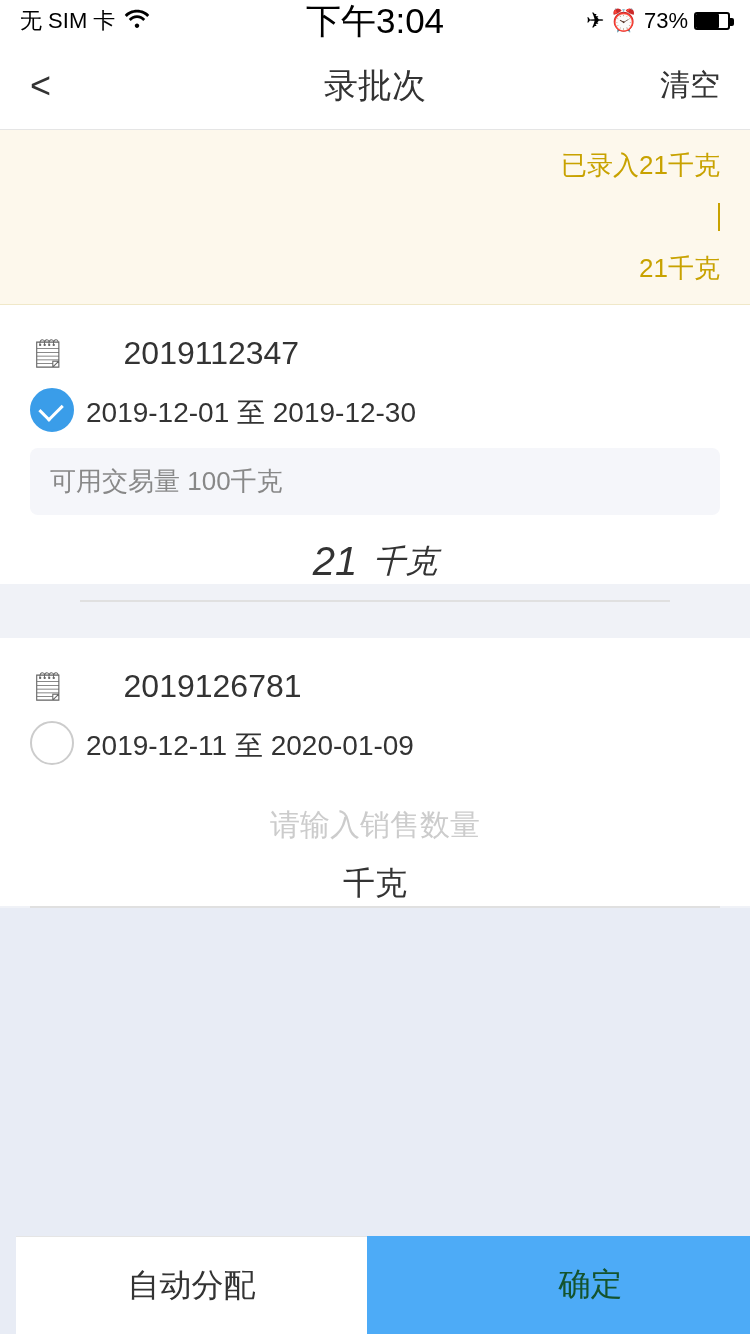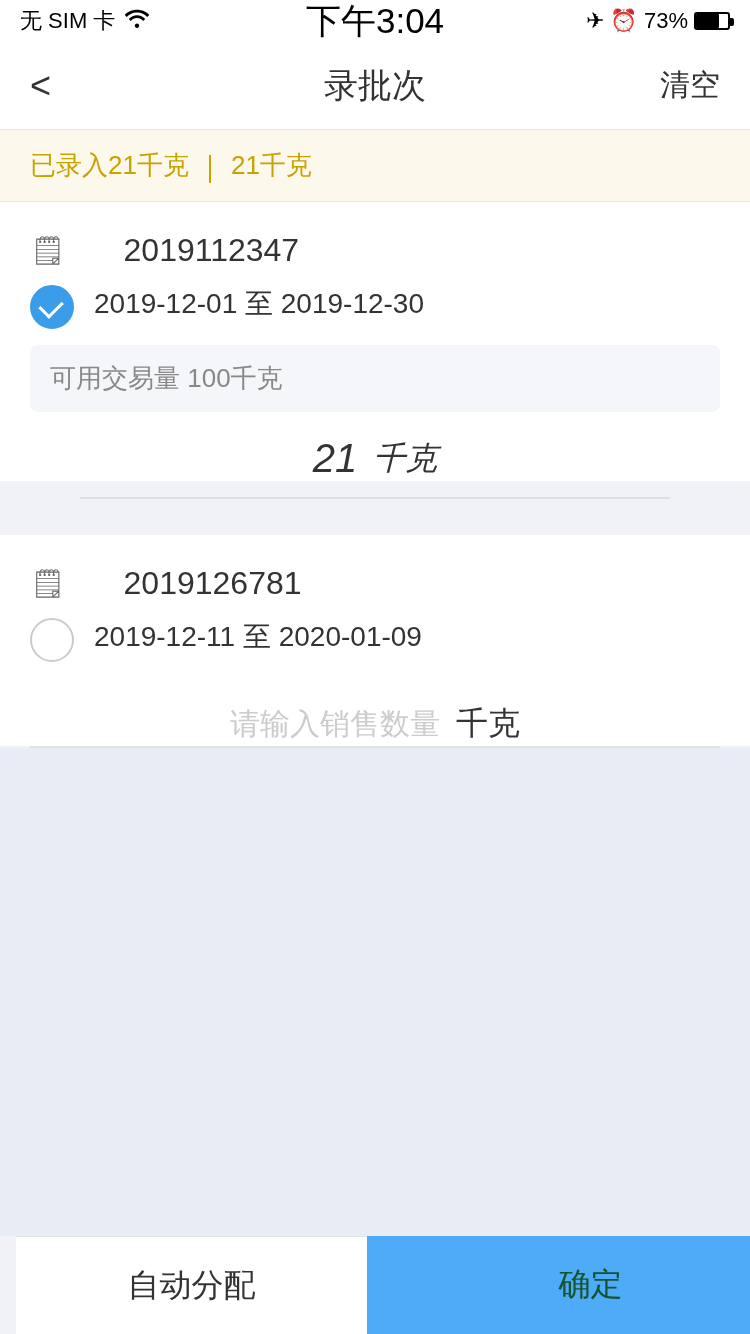--- a/index.html
+++ b/index.html
@@ -98,20 +98,21 @@
     }
 
     
     .info-banner {
       background: #fdf8ec;
       padding: 18px 30px;
       display: flex;
       align-items: flex-end;
       gap: 20px;
       border-bottom: 1px solid #f0e8c8;
+      flex-direction: column;
     }
     .info-banner-text {
       font-size: 26px;
       color: #c8a200;
     }
     .info-banner-divider {
       width: 2px;
       height: 28px;
       background: #c8a200;
     }
@@ -137,22 +138,22 @@
       color: #666;
     }
     .card-id {
       font-size: 32px;
       color: #333;
       font-weight: 500;
       margin-left: 48px;
     }
     .card-row {
       display: flex;
-      align-items: flex-start;
-      gap: 20px;
+      align-items: flex-end;
+      gap: 12px;
       margin-bottom: 16px;
     }
     .radio-circle {
       width: 44px;
       height: 44px;
       border-radius: 50%;
       border: 2px solid #ccc;
       background: #fff;
       flex-shrink: 0;
       display: flex;
@@ -221,20 +222,21 @@
     }
 
     
     .input-row {
       display: flex;
       align-items: center;
       justify-content: center;
       padding: 24px 30px 0 30px;
       background: #fff;
       gap: 16px;
+      flex-direction: column;
     }
     .input-placeholder {
       font-size: 30px;
       color: #ccc;
     }
     .input-unit {
       font-size: 32px;
       color: #333;
     }
     .input-divider {

